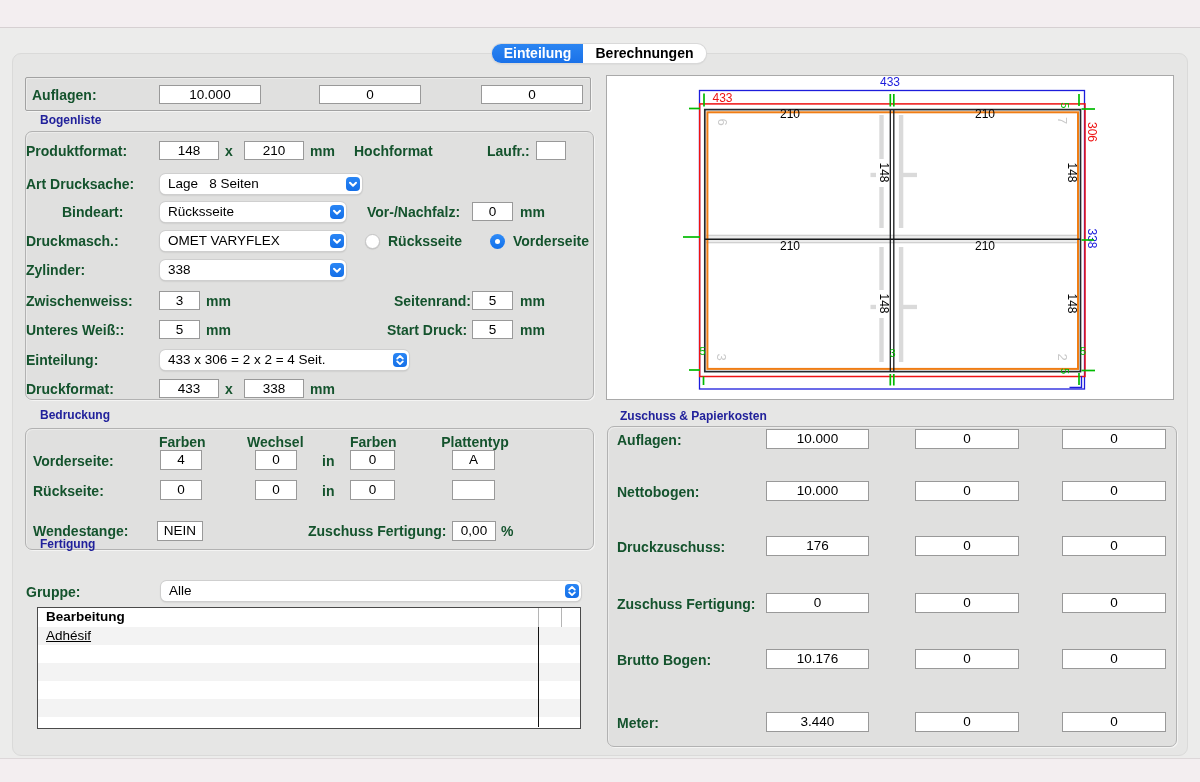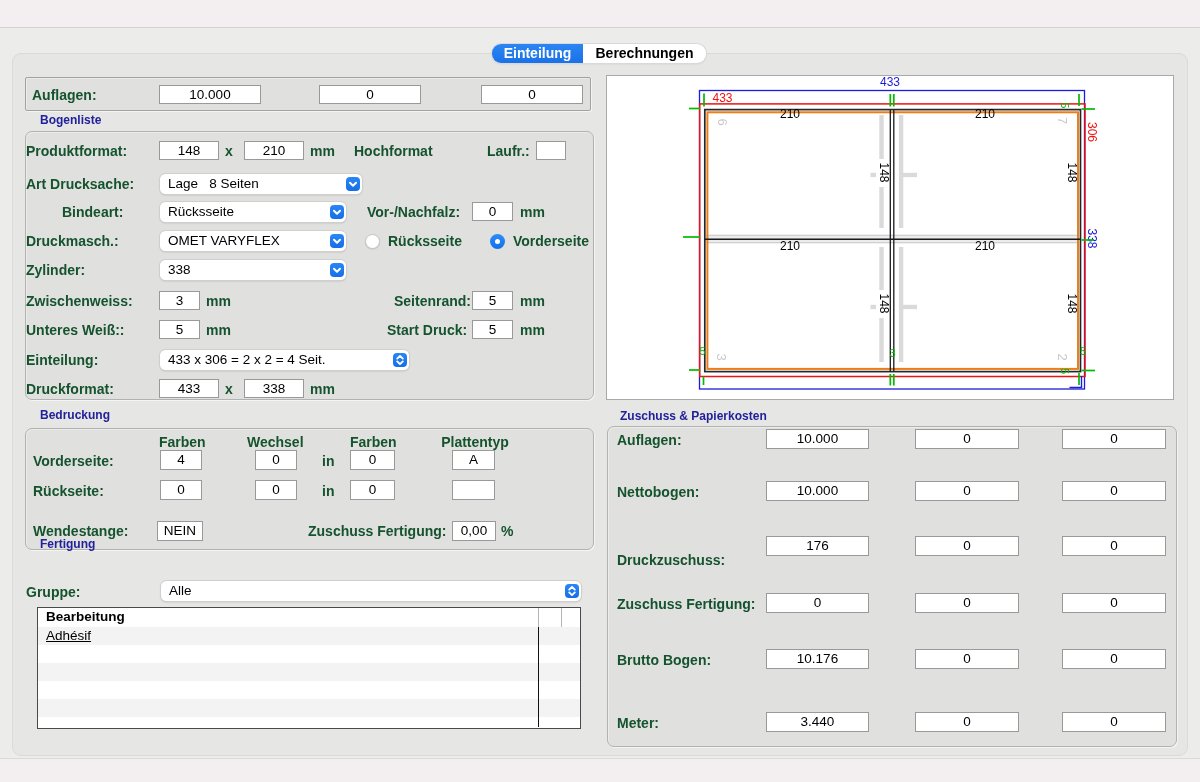--- a/index.html
+++ b/index.html
@@ -261,21 +261,21 @@
 <div class="lbl" style="left:617px;top:432px;">Auflagen:</div>
 <div class="in" style="left:766px;top:429px;width:103px;height:20px;line-height:18px;">10.000</div>
 <div class="in" style="left:915px;top:429px;width:104px;height:20px;line-height:18px;">0</div>
 <div class="in" style="left:1062px;top:429px;width:104px;height:20px;line-height:18px;">0</div>
 
 <div class="lbl" style="left:617px;top:484px;">Nettobogen:</div>
 <div class="in" style="left:766px;top:481px;width:103px;height:20px;line-height:18px;">10.000</div>
 <div class="in" style="left:915px;top:481px;width:104px;height:20px;line-height:18px;">0</div>
 <div class="in" style="left:1062px;top:481px;width:104px;height:20px;line-height:18px;">0</div>
 
-<div class="lbl" style="left:617px;top:552px;">Druckzuschuss:</div>
+<div class="lbl" style="left:617px;top:539px;">Druckzuschuss:</div>
 <div class="in" style="left:766px;top:536px;width:103px;height:20px;line-height:18px;">176</div>
 <div class="in" style="left:915px;top:536px;width:104px;height:20px;line-height:18px;">0</div>
 <div class="in" style="left:1062px;top:536px;width:104px;height:20px;line-height:18px;">0</div>
 
 <div class="lbl" style="left:617px;top:596px;">Zuschuss Fertigung:</div>
 <div class="in" style="left:766px;top:593px;width:103px;height:20px;line-height:18px;">0</div>
 <div class="in" style="left:915px;top:593px;width:104px;height:20px;line-height:18px;">0</div>
 <div class="in" style="left:1062px;top:593px;width:104px;height:20px;line-height:18px;">0</div>
 
 <div class="lbl" style="left:617px;top:652px;">Brutto Bogen:</div>

